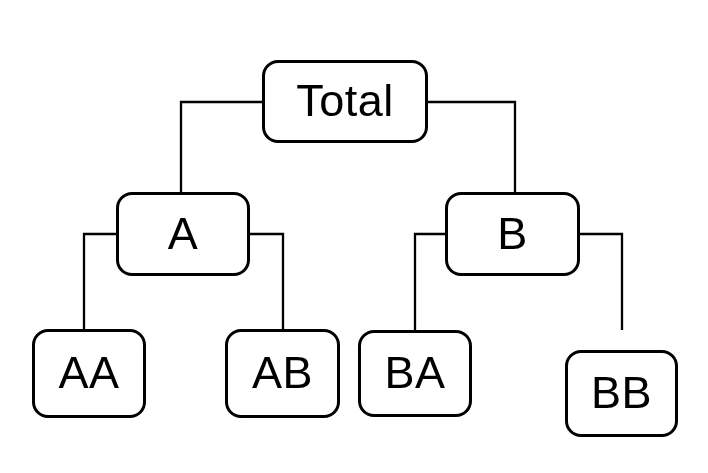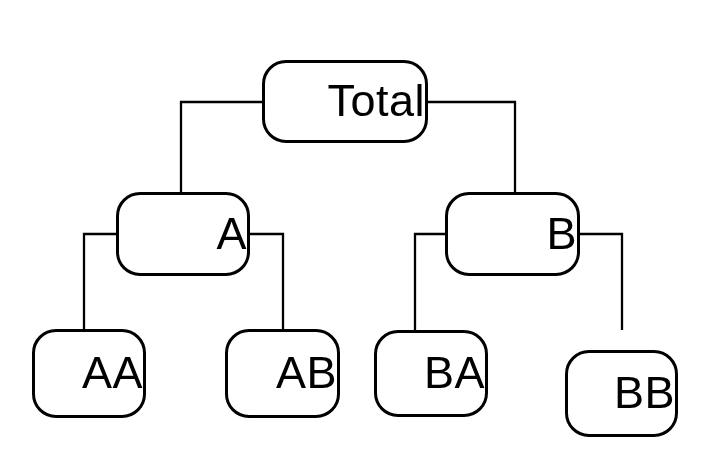--- a/index.html
+++ b/index.html
@@ -29,39 +29,39 @@
   .edge-layer polyline {
     fill: none;
     stroke: var(--ink);
     stroke-width: 2.3px;
   }
   .node {
     position: absolute;
     box-sizing: border-box;
     background: var(--bg);
     border: 3px solid var(--ink);
-    border-radius: 24px;
+    border-radius: 16px;
     display: flex;
     align-items: center;
-    justify-content: flex-end;
+    justify-content: center;
   }
   .node-label {
     color: var(--ink);
     font-size: 45px;
     line-height: 1;
     letter-spacing: 0.5px;
     white-space: nowrap;
     transform: translateY(-1px);
   }
   .node-total { left: 262px; top: 60px;  width: 166px; height: 83px; }
   .node-a     { left: 116px; top: 192px; width: 134px; height: 84px; }
   .node-b     { left: 445px; top: 192px; width: 135px; height: 84px; }
   .node-aa    { left: 32px;  top: 329px; width: 114px; height: 89px; }
   .node-ab    { left: 225px; top: 329px; width: 115px; height: 89px; }
-  .node-ba    { left: 358px; top: 330px; width: 114px; height: 87px; margin-left: 16px; }
+  .node-ba    { left: 358px; top: 330px; width: 114px; height: 87px; }
   .node-bb    { left: 565px; top: 330px; width: 113px; height: 87px; margin-top: 20px; }
 </style>
 </head>
 <body>
 
 <div class="canvas">
 
   <svg class="edge-layer" viewBox="0 0 708 473" xmlns="http://www.w3.org/2000/svg">
     <polyline points="262,102 181,102 181,192"></polyline>
     <polyline points="428,102 515,102 515,192"></polyline>

